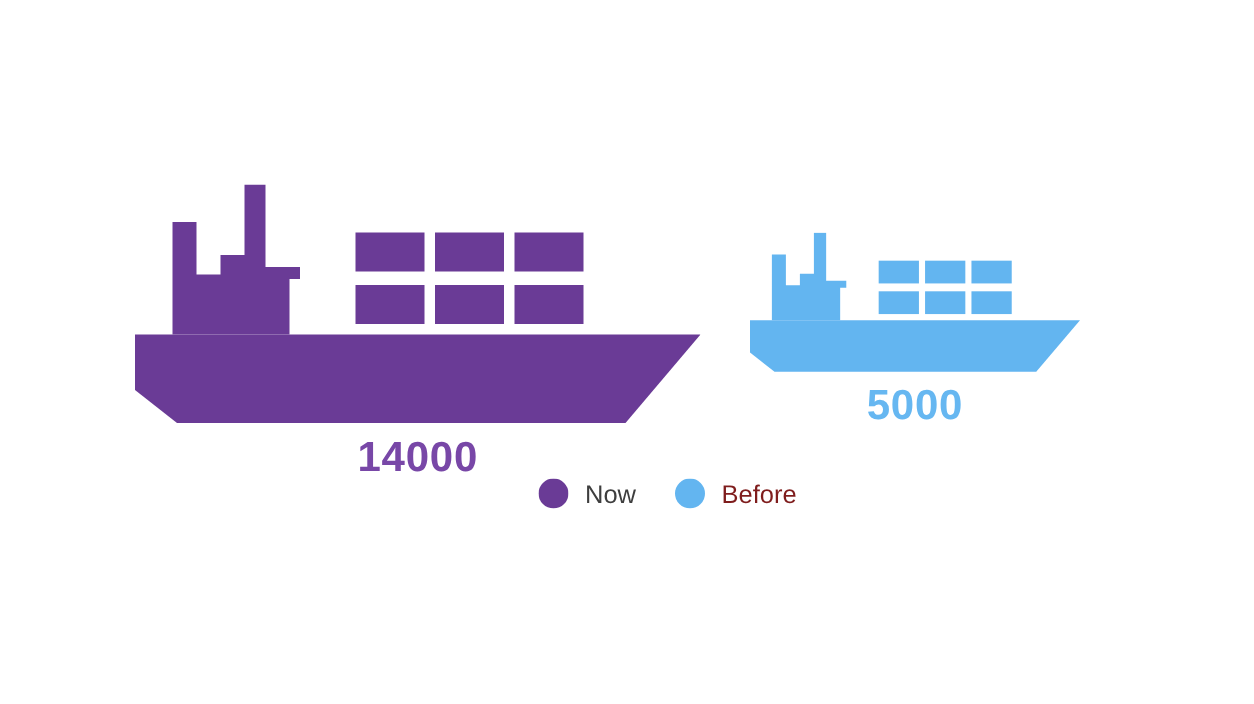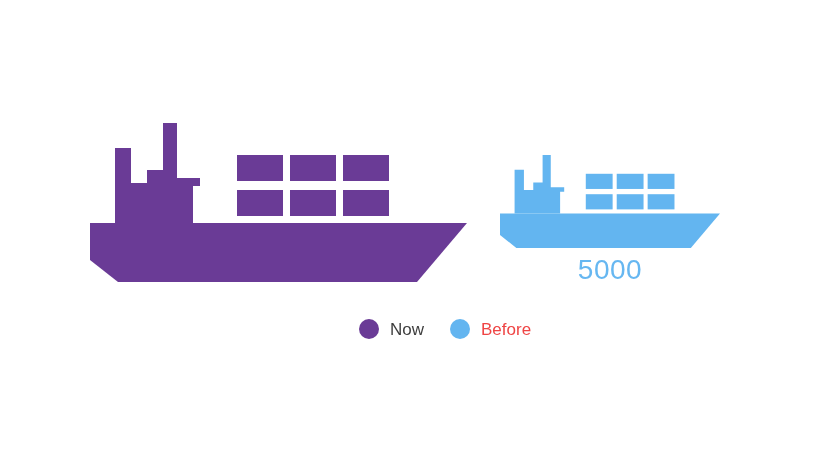--- a/index.html
+++ b/index.html
@@ -4,21 +4,21 @@
 <style>
   html,body{margin:0;padding:0;background:#ffffff;}
   .stage{
     position:relative;width:836px;height:469px;background:#ffffff;
     font-family:"Liberation Sans",sans-serif;overflow:hidden;
   }
   figure.ship{position:absolute;margin:0;padding:0;}
   figure.ship svg{display:block;}
   .ship-label{
     position:absolute;left:0;width:100%;text-align:center;
-    font-size:28px;line-height:1;letter-spacing:0.5px;font-weight:400;
+    font-size:28px;line-height:1;letter-spacing:0.5px;font-weight:700;
   }
   .ship-now{left:90px;top:123px;width:377px;}
   .ship-now .ship-label{top:168px;}
   .ship-before{left:500px;top:155px;width:220px;}
   .ship-before .ship-label{top:101px;}
   .legend{
     position:absolute;left:312px;top:319px;
     display:flex;align-items:center;gap:26px;margin-left:47px;
   }
   .legend-item{display:flex;align-items:center;gap:11px;}
@@ -36,20 +36,21 @@
         <polygon points="0,100 377,100 327,159 28,159 0,137"></polygon>
         <polygon points="25,100 25,25 41,25 41,60 57,60 57,47 73,47 73,0 87,0 87,55 110,55 110,63 103,63 103,100"></polygon>
         <rect x="147" y="32" width="46" height="26"></rect>
         <rect x="200" y="32" width="46" height="26"></rect>
         <rect x="253" y="32" width="46" height="26"></rect>
         <rect x="147" y="67" width="46" height="26"></rect>
         <rect x="200" y="67" width="46" height="26"></rect>
         <rect x="253" y="67" width="46" height="26"></rect>
       </g>
     </svg>
+    <figcaption class="ship-label" style="color: rgb(120, 71, 167);">14000</figcaption>
   </figure>
 
   <figure class="ship ship-before">
     <svg viewBox="0 0 377 159" width="220" height="93">
       <g fill="#63B5F0">
         <polygon points="0,100 377,100 327,159 28,159 0,137"></polygon>
         <polygon points="25,100 25,25 41,25 41,60 57,60 57,47 73,47 73,0 87,0 87,55 110,55 110,63 103,63 103,100"></polygon>
         <rect x="147" y="32" width="46" height="26"></rect>
         <rect x="200" y="32" width="46" height="26"></rect>
         <rect x="253" y="32" width="46" height="26"></rect>
@@ -65,17 +66,17 @@
     <div class="legend-item">
       <svg class="legend-swatch" width="20" height="20" viewBox="0 0 20 20">
         <circle cx="10" cy="10" r="10" fill="#6A3B96"></circle>
       </svg>
       <span class="legend-text" style="color: rgb(62, 62, 62);">Now</span>
     </div>
     <div class="legend-item">
       <svg class="legend-swatch" width="20" height="20" viewBox="0 0 20 20">
         <circle cx="10" cy="10" r="10" fill="#63B5F0"></circle>
       </svg>
-      <span class="legend-text" style="color: #ef4444;">Before</span>
+      <span class="legend-text" style="color: #7f1d1d;">Before</span>
     </div>
   </div>
 
 </div>
 
 </body></html>

